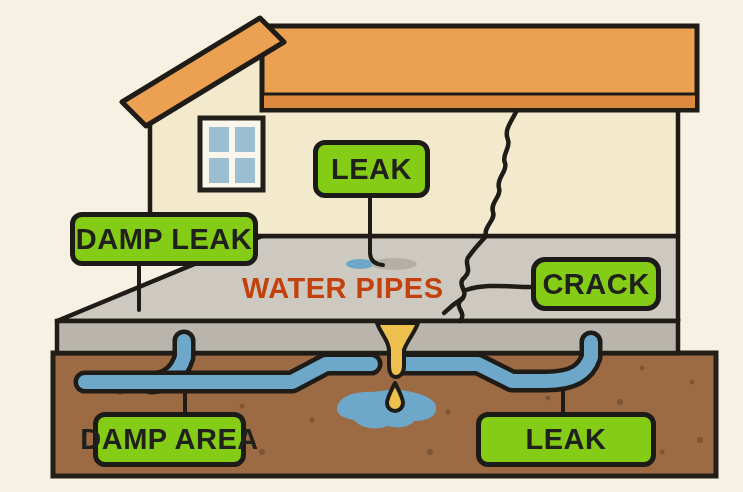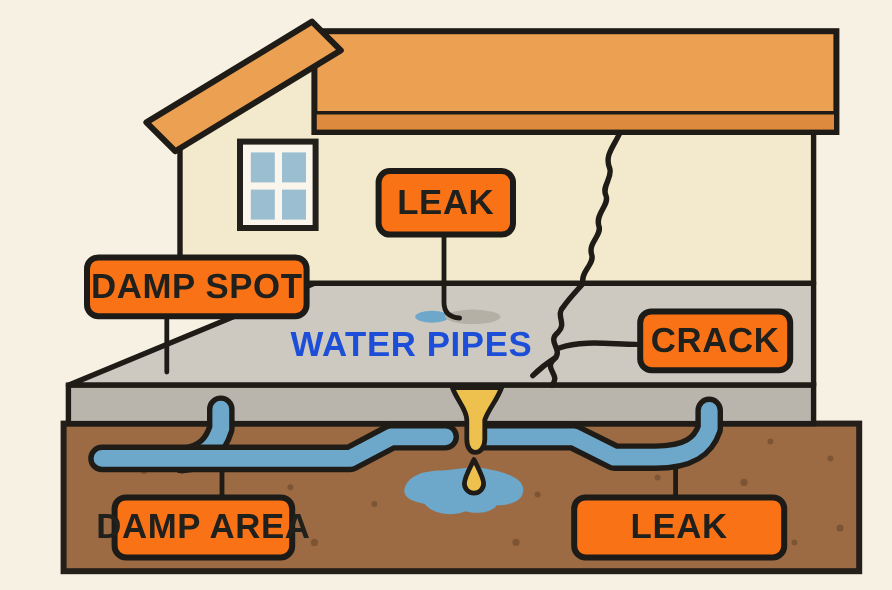--- a/index.html
+++ b/index.html
@@ -3,27 +3,27 @@
 <meta charset="utf-8">
 <style>
   html,body{margin:0;padding:0;background:#f7f1e4;}
   .canvas{
     position:relative;width:743px;height:492px;overflow:hidden;
     background:#f7f1e4;font-family:"Liberation Sans",sans-serif;
   }
   .canvas svg{position:absolute;left:0;top:0;}
   .label{
     position:absolute;box-sizing:border-box;
-    background:#f97316;border:5px solid #1d1b17;border-radius:12px;
+    background:#84cc16;border:5px solid #1d1b17;border-radius:12px;
     display:flex;align-items:center;justify-content:center;
     font-weight:bold;font-size:29px;color:#20201d;letter-spacing:.5px;
     white-space:nowrap;
   }
   .band-text{
-    position:absolute;font-weight:bold;font-size:29px;color:#1d4ed8;
+    position:absolute;font-weight:bold;font-size:29px;color:#c2410c;
     letter-spacing:.5px;text-align:center;white-space:nowrap;
   }
 </style>
 </head>
 <body>
 
 <div class="canvas">
 
   <svg width="743" height="492" viewBox="0 0 743 492">
 
@@ -102,17 +102,17 @@
       <path d="M 370 197 L 370 252 Q 370 264 383 265"></path>
       <path d="M 139 264 L 139 310"></path>
       <path d="M 185 392 L 185 414"></path>
       <path d="M 563 389 L 563 414"></path>
     </g>
   </svg>
 
   <div class="band-text" style="left:242px;top:272px;width:186px;">WATER PIPES</div>
 
   <div class="label" style="left:313px;top:140px;width:117px;height:58px;">LEAK</div>
-  <div class="label" style="left:70px;top:212px;width:188px;height:54px;">DAMP SPOT</div>
-  <div class="label" style="left:531px;top:257px;width:130px;height:54px;">CRACK</div>
+  <div class="label" style="left:70px;top:212px;width:188px;height:54px;">DAMP LEAK</div>
+  <div class="label" style="left:531px;top:257px;width:130px;height:54px;border-radius:14px;">CRACK</div>
   <div class="label" style="left:93px;top:412px;width:153px;height:55px;">DAMP AREA</div>
   <div class="label" style="left:476px;top:412px;width:180px;height:55px;">LEAK</div>
 </div>
 
 </body></html>

